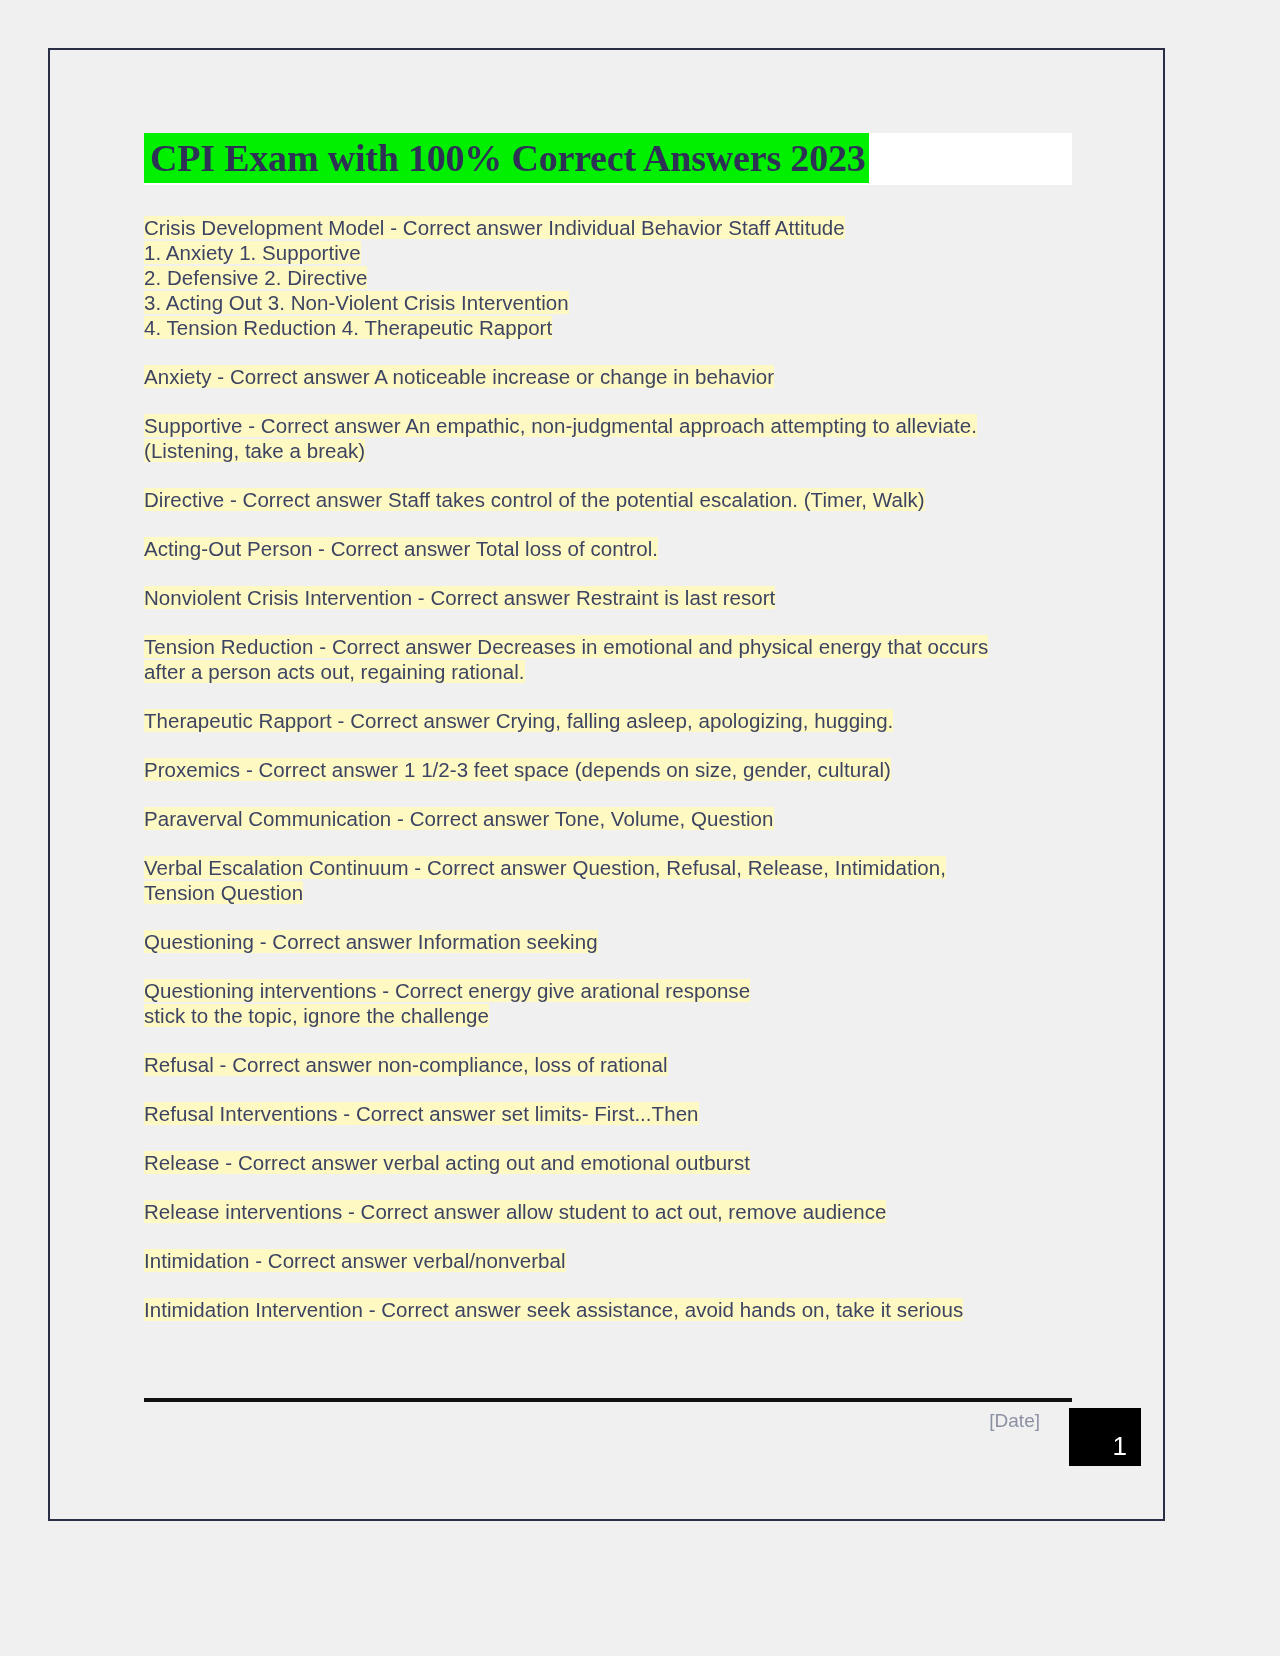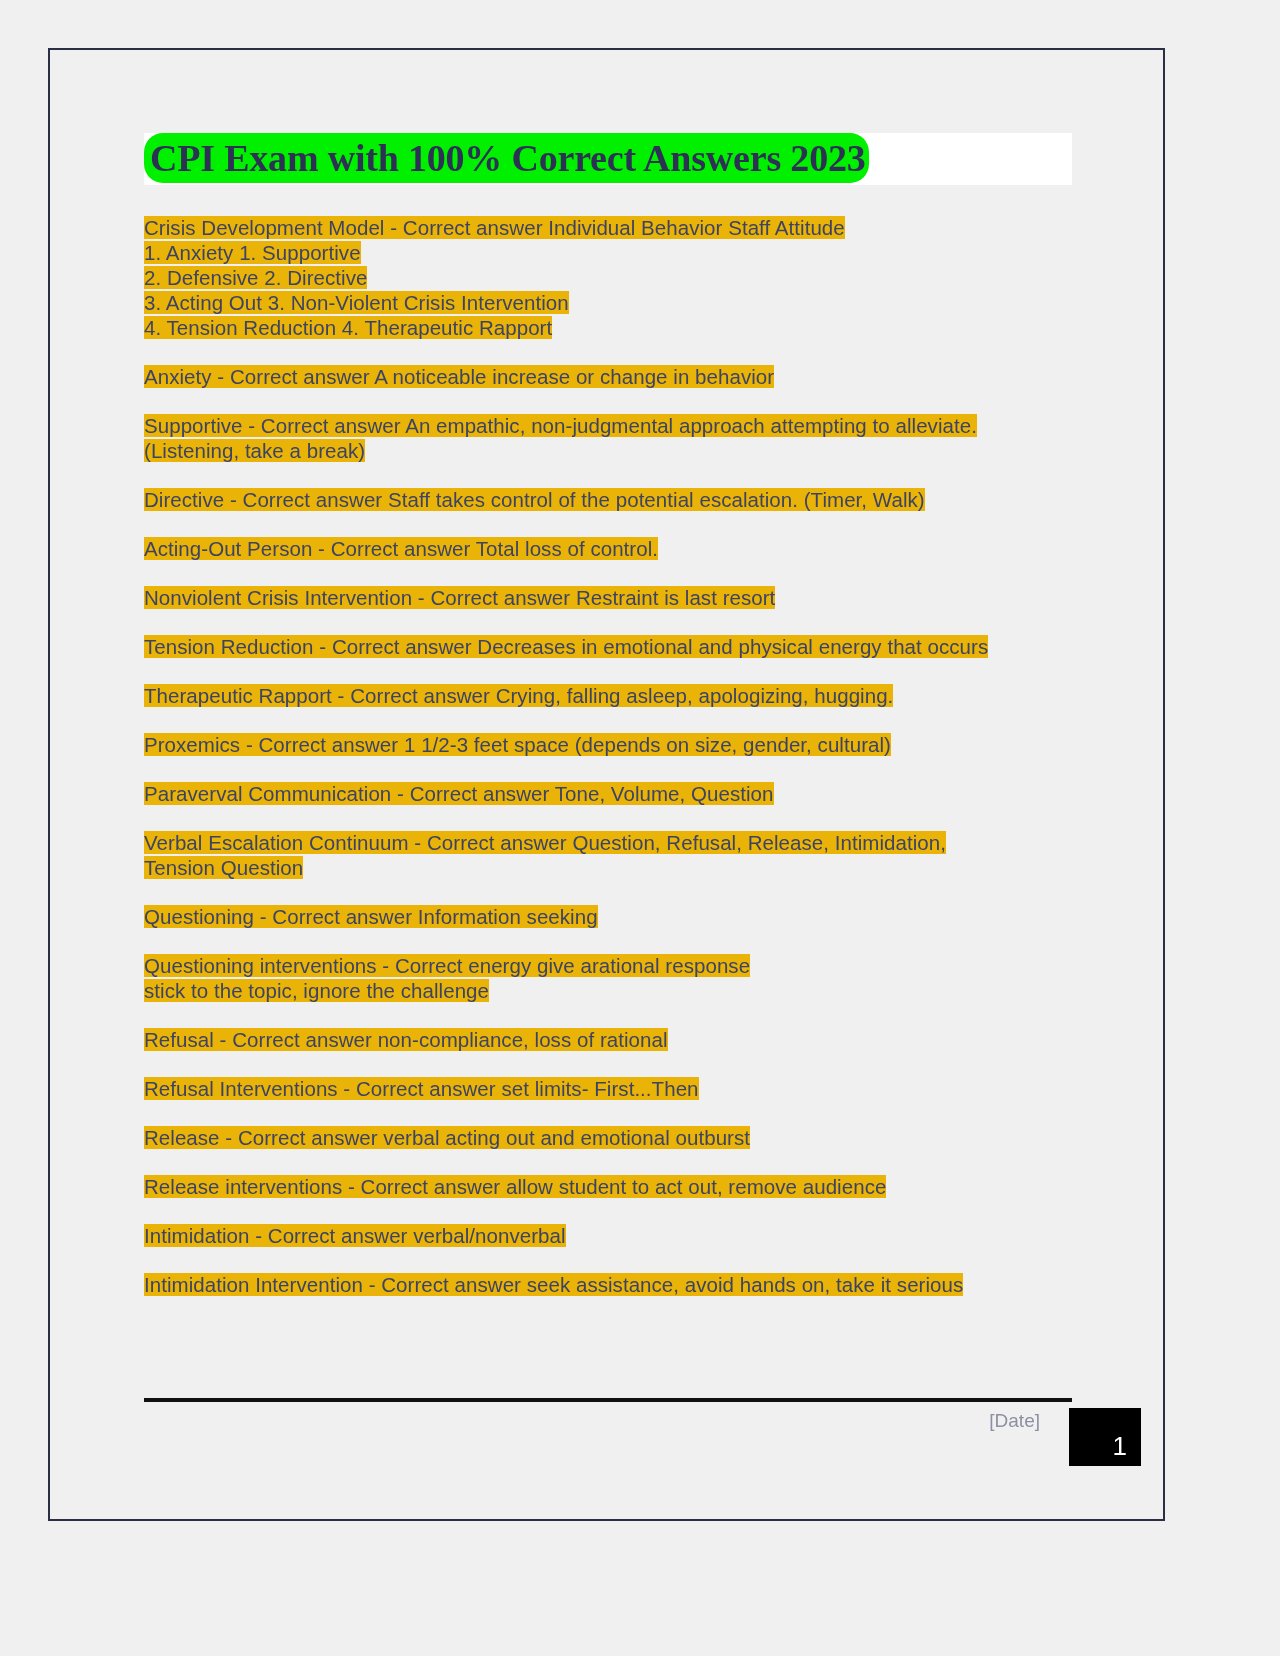--- a/index.html
+++ b/index.html
@@ -46,33 +46,32 @@
     display: inline-block;
     background: #00f000;
     color: #2d3254;
     font-family: "Liberation Serif", serif;
     font-weight: bold;
     font-size: 38px;
     line-height: 50px;
     letter-spacing: -0.2px;
     padding: 0 3px 0 6px;
     white-space: nowrap;
-    border-radius: 19px;
   }
 
   
   .para {
     margin: 0 0 24px 0;
     font-size: 20.5px;
     line-height: 25px;
     color: #3d4463;
     letter-spacing: 0.05px;
   }
   .para .run {
-    background: #eab308;
+    background: #fef9c3;
     box-decoration-break: clone;
     text-align: center;
     -webkit-box-decoration-break: clone;
   }
   .para .line {
     display: block;
   }
   .para .line .run {
     display: inline;
   }
@@ -150,20 +149,21 @@
           <span class="line"><span class="run">Directive - Correct answer Staff takes control of the potential escalation. (Timer, Walk)</span></span>
         </p>
         <p class="para">
           <span class="line"><span class="run">Acting-Out Person - Correct answer Total loss of control.</span></span>
         </p>
         <p class="para">
           <span class="line"><span class="run">Nonviolent Crisis Intervention - Correct answer Restraint is last resort</span></span>
         </p>
         <p class="para">
           <span class="line"><span class="run">Tension Reduction - Correct answer Decreases in emotional and physical energy that occurs</span></span>
+          <span class="line"><span class="run">after a person acts out, regaining rational.</span></span>
         </p>
         <p class="para">
           <span class="line"><span class="run">Therapeutic Rapport - Correct answer Crying, falling asleep, apologizing, hugging.</span></span>
         </p>
         <p class="para">
           <span class="line"><span class="run">Proxemics - Correct answer 1 1/2-3 feet space (depends on size, gender, cultural)</span></span>
         </p>
         <p class="para">
           <span class="line"><span class="run">Paraverval Communication - Correct answer Tone, Volume, Question</span></span>
         </p>

